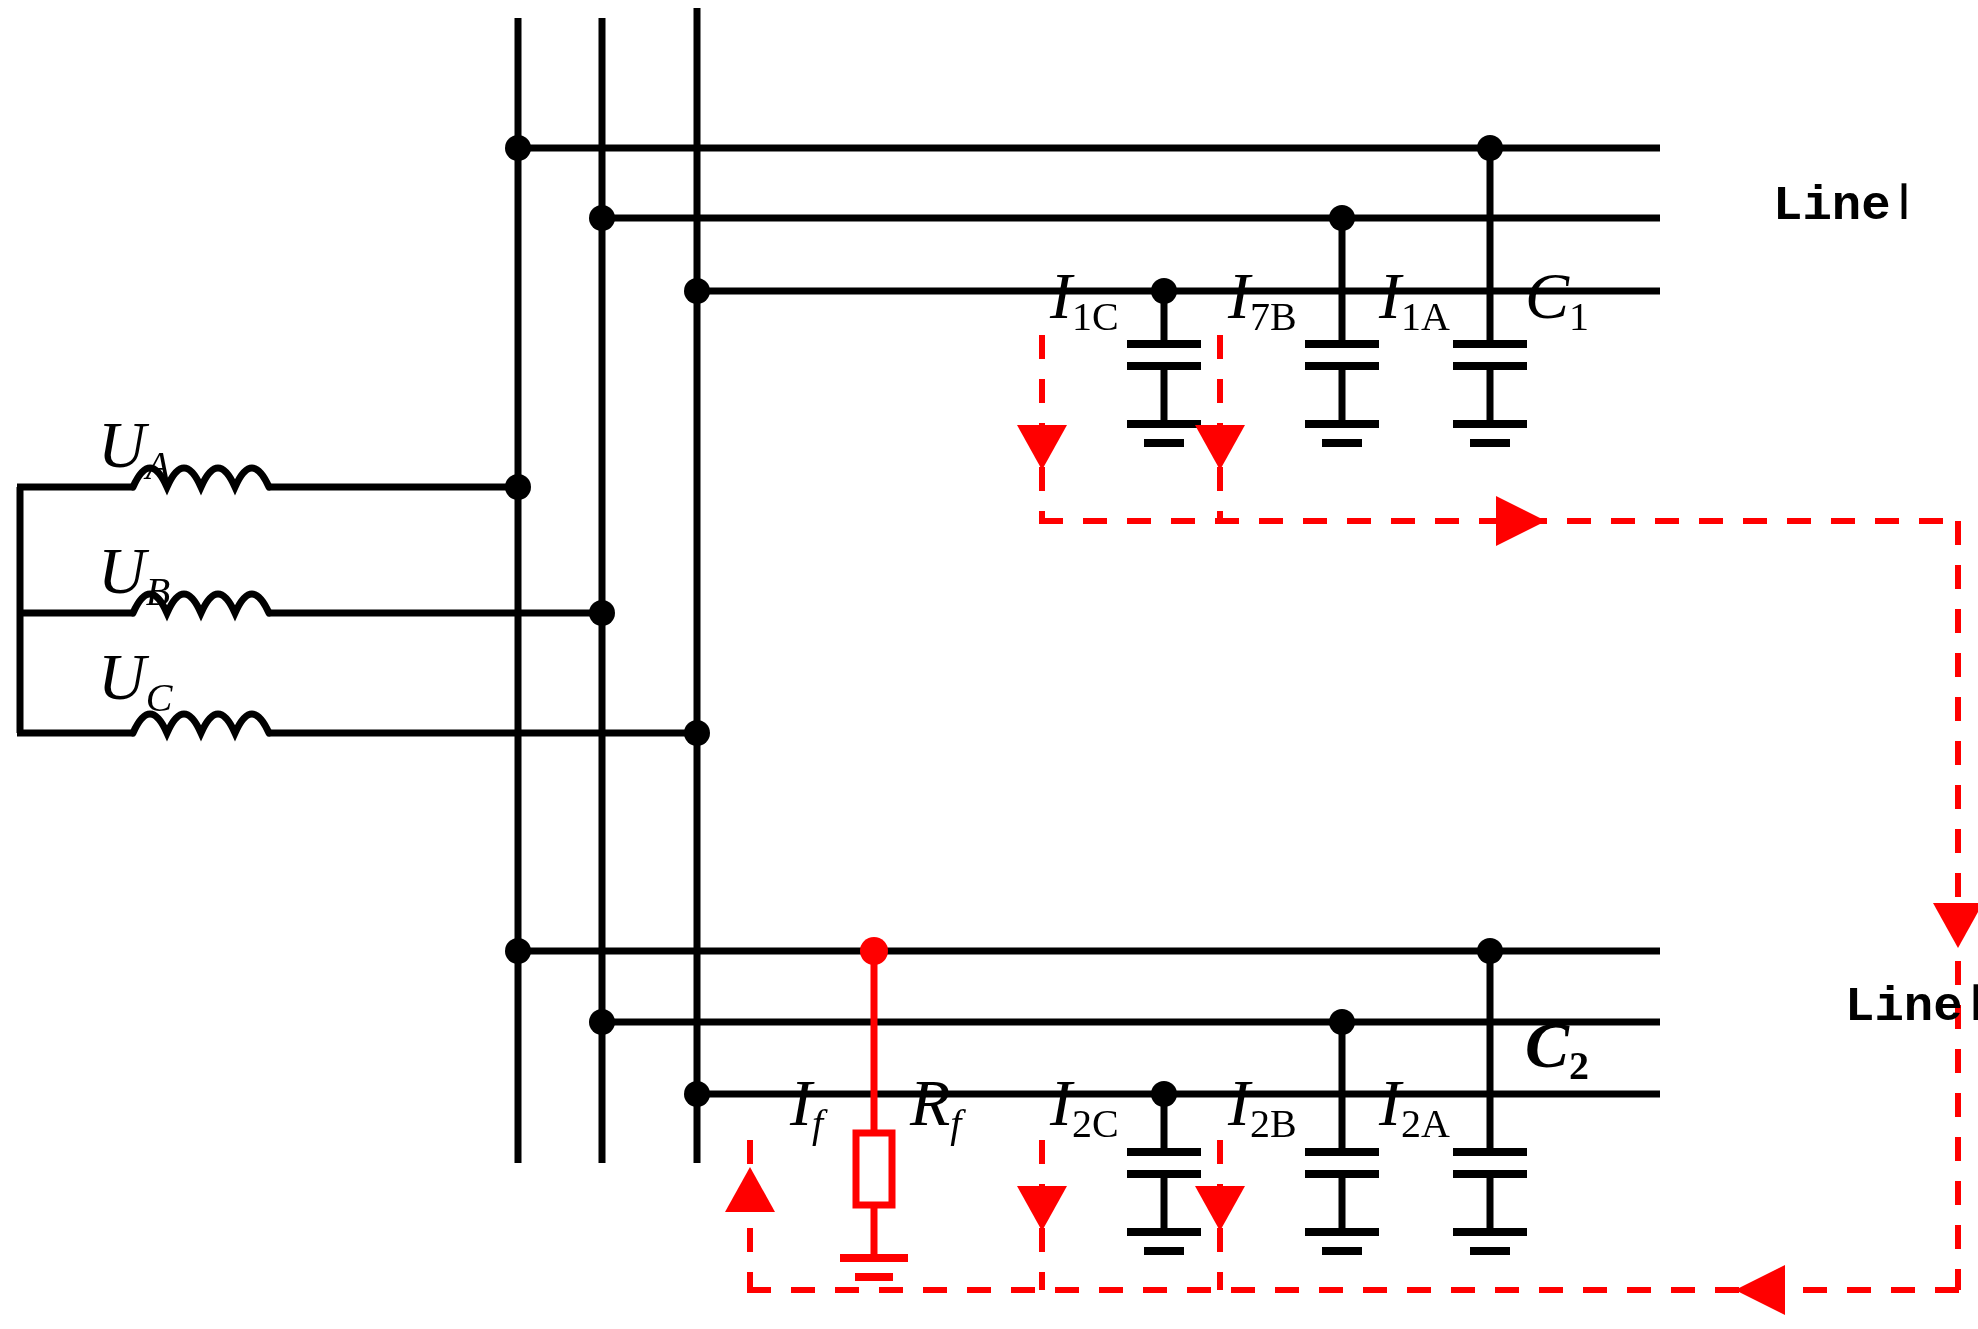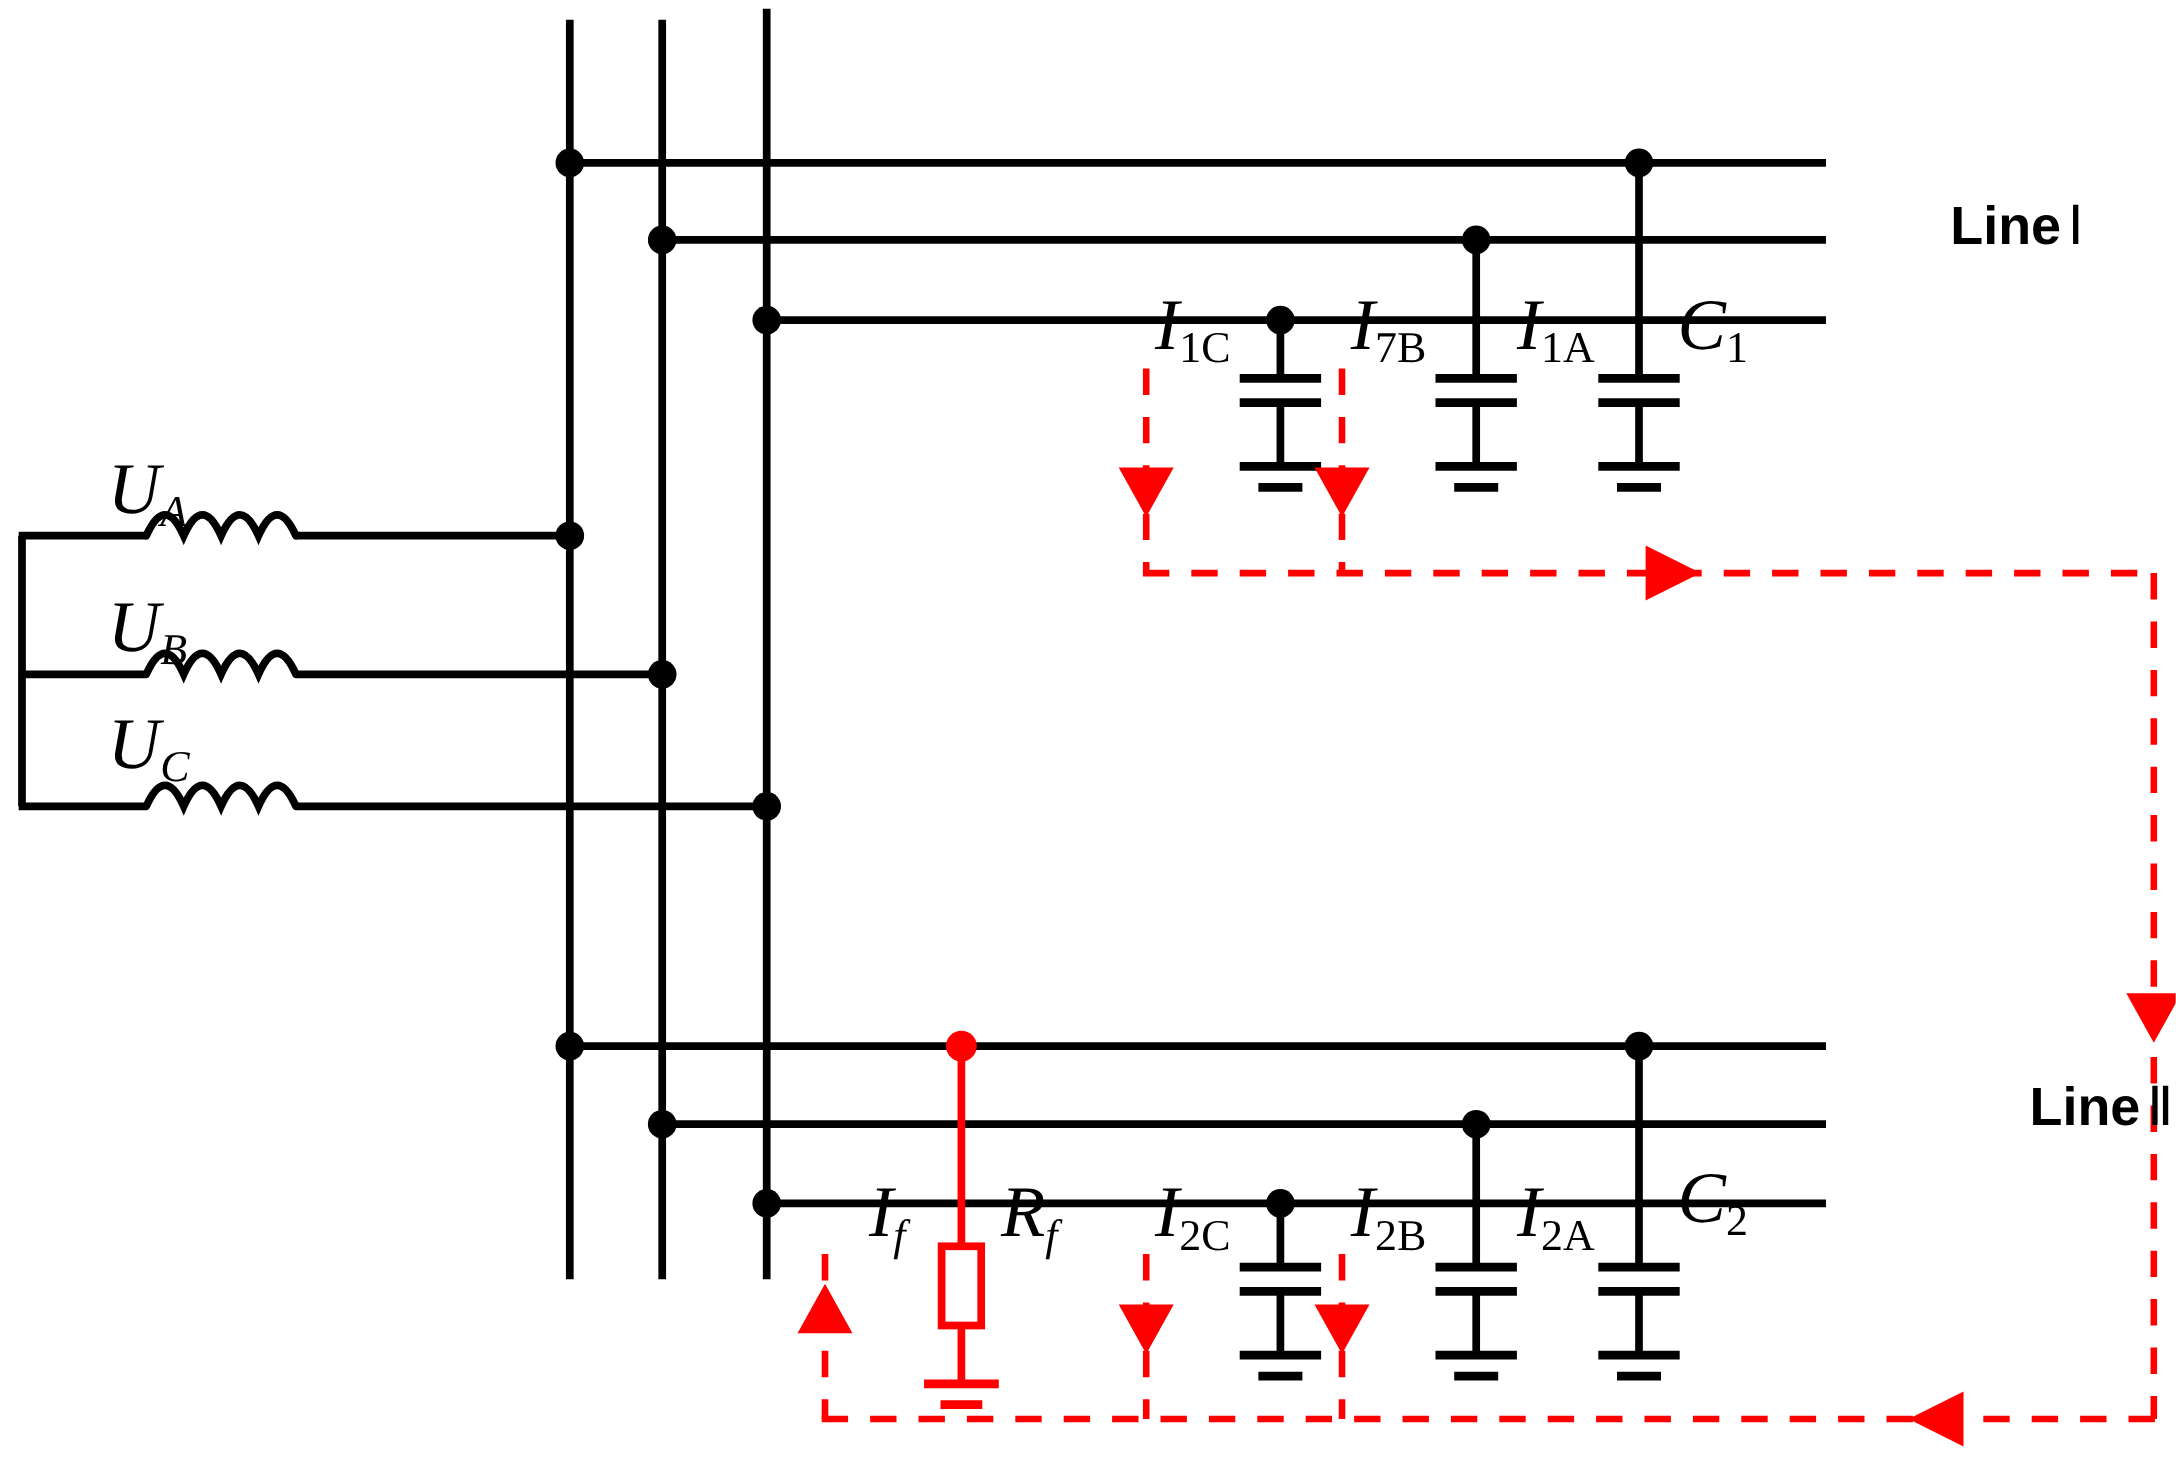--- a/index.html
+++ b/index.html
@@ -48,21 +48,21 @@
   }
   .sub-it {
     font-style: italic;
     font-size: 40px;
     vertical-align: -0.30em;
   }
   .line-label {
     font-weight: bold;
     font-size: 49px;
     font-style: normal;
-    font-family: Liberation Sans, sans-serif;
+    font-family: Liberation Mono, monospace;
   }
   .line-label .roman {
     font-weight: normal;
     font-size: 49px;
     padding-left: 6px;
   }
 </style>
 </head>
 <body>
 
@@ -273,21 +273,21 @@
   </div>
 
   <div class="lbl var-main" style="left:1228px; top:1070px;">
     <span>I</span><span class="sub">2B</span>
   </div>
 
   <div class="lbl var-main" style="left:1379px; top:1070px;">
     <span>I</span><span class="sub">2A</span>
   </div>
 
-  <div class="lbl var-main" style="left:1525px; top:1057px;">
+  <div class="lbl var-main" style="left:1525px; top:1012px;font-weight:bold;">
     <span>C</span><span class="sub">2</span>
   </div>
 
   <div class="lbl var-main" style="left:790px; top:1070px;">
     <span>I</span><span class="sub-it">f</span>
   </div>
 
   <div class="lbl var-main" style="left:910px; top:1070px;">
     <span>R</span><span class="sub-it">f</span>
   </div>

